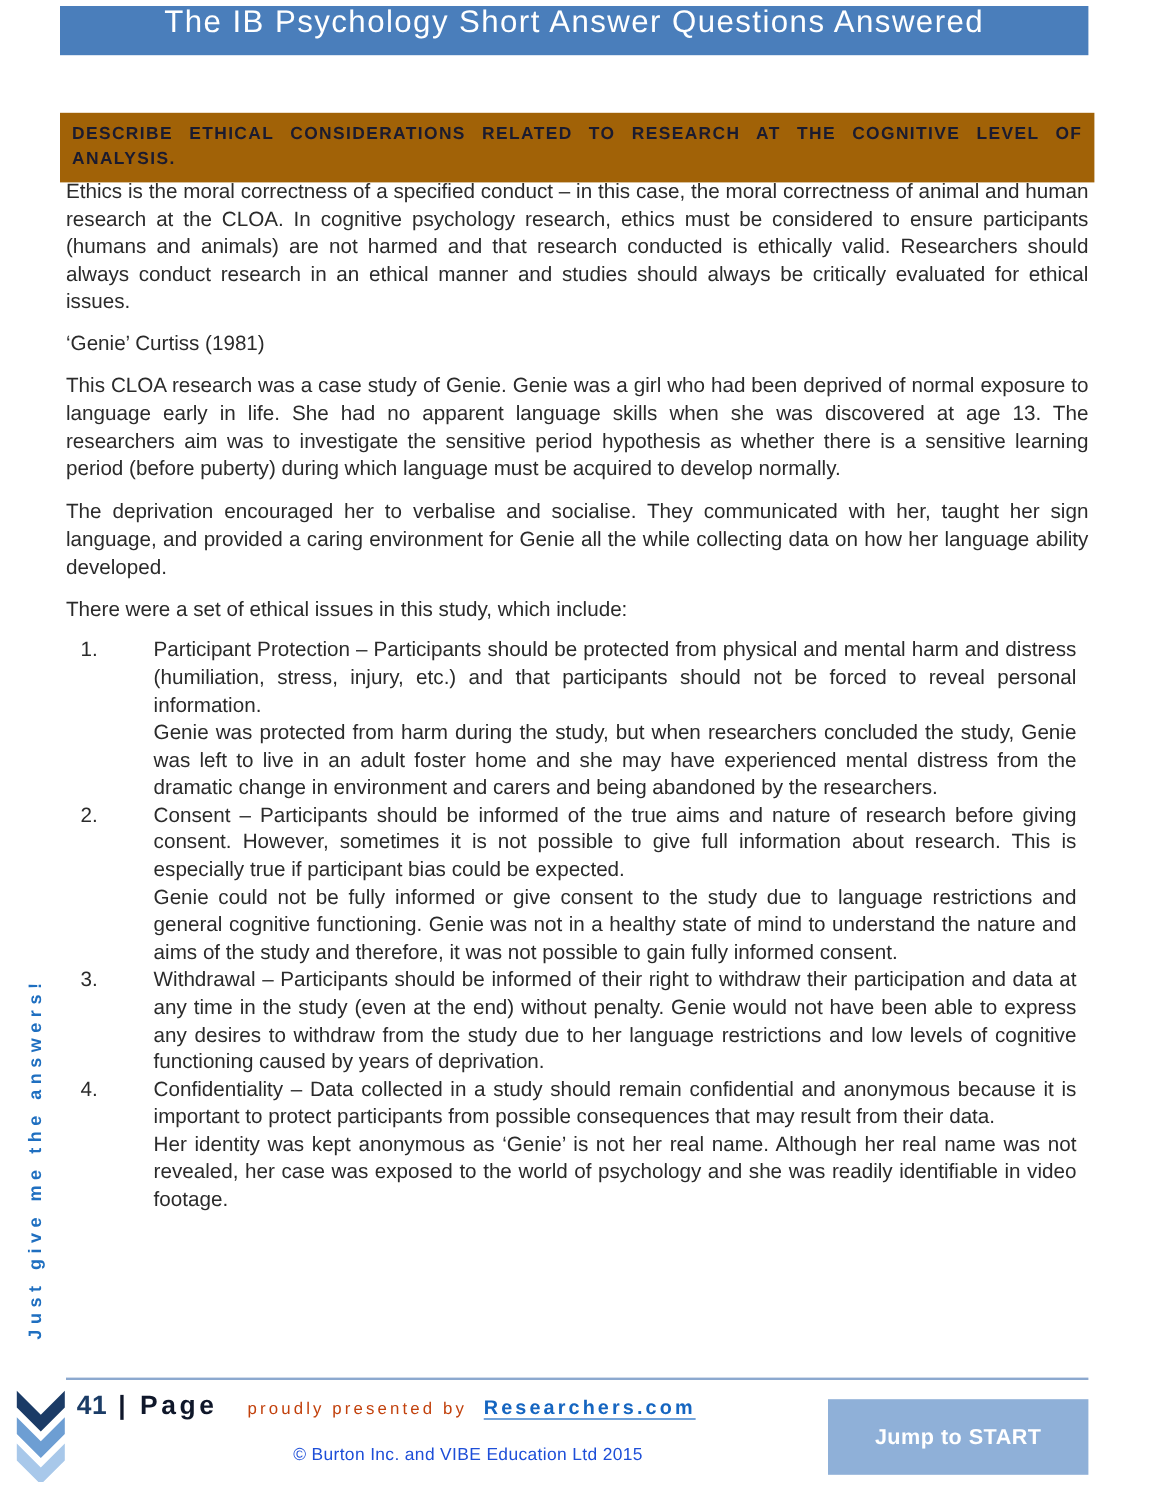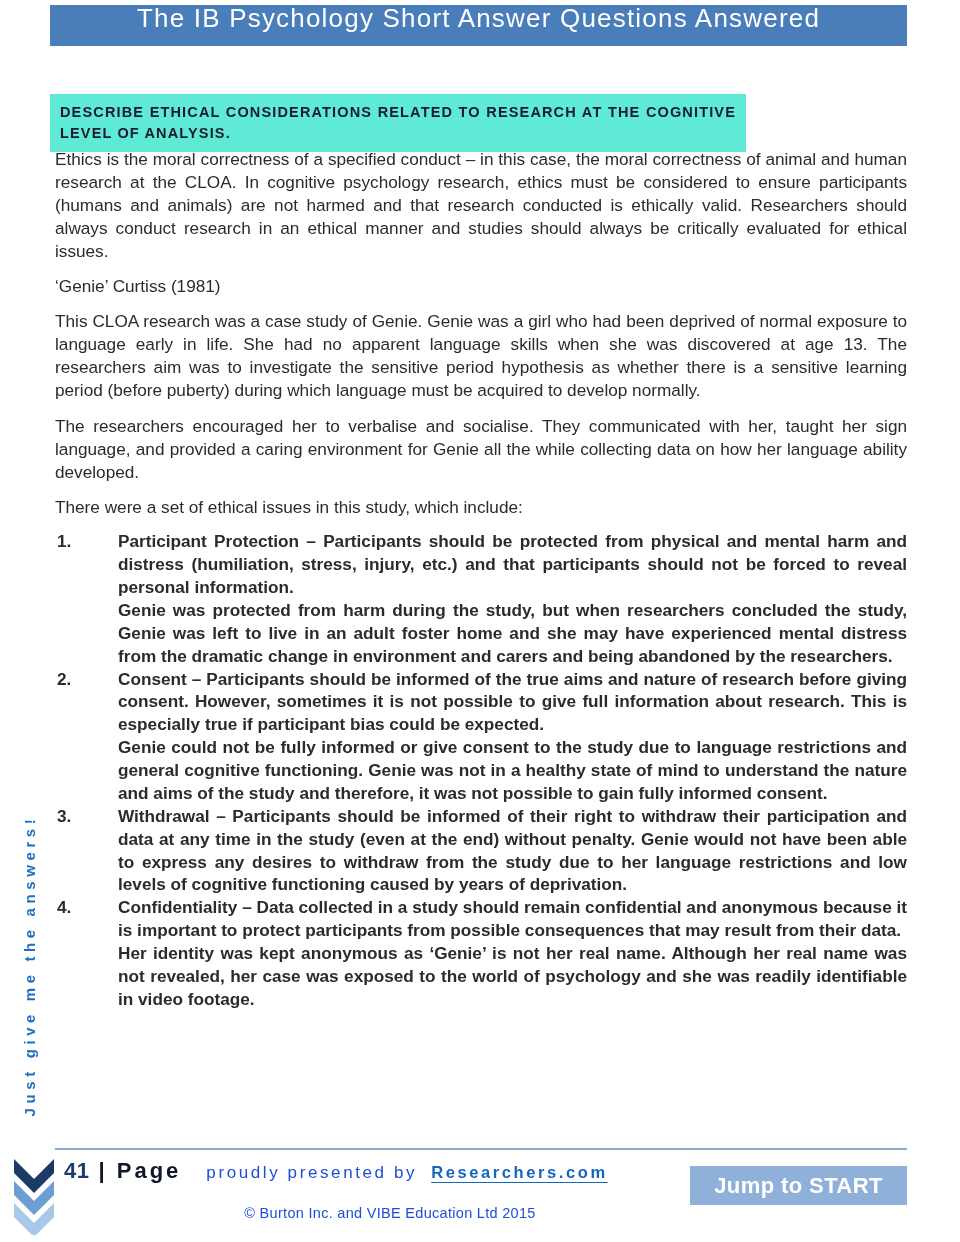--- a/index.html
+++ b/index.html
@@ -37,22 +37,22 @@
     letter-spacing: 1.2px;
     white-space: nowrap;
     line-height: 1;
   }
 
   
   .question-banner {
     position: absolute;
     left: 50px;
     top: 94px;
-    width: 696px;
-    background: #5eead4;
+    width: 862px;
+    background: #a16207;
     padding: 8px 10px 9px 10px;
     box-sizing: border-box;
   }
   .question-text {
     font-size: 14.5px;
     font-weight: bold;
     color: #1b1b2f;
     letter-spacing: 1.15px;
     text-align: justify;
     text-align-last: left;
@@ -78,25 +78,24 @@
   p.para.tight { margin-bottom: 11px; }
   p.subhead {
     margin: 0 0 12px 0;
     font-size: 17.2px;
     line-height: 1.33;
     text-align: left;
     color: #2b2b2b;
   }
 
   ol.issues {
-    margin: 0;
+    margin: 10px;
     padding: 0;
     list-style: none;
     counter-reset: issue;
-    font-weight: bold;
   }
   ol.issues > li {
     counter-increment: issue;
     position: relative;
     padding-left: 63px;
     margin: 0 0 0 0;
   }
   ol.issues > li::before {
     content: counter(issue) ".";
     position: absolute;
@@ -171,22 +170,22 @@
     letter-spacing: 0.5px;
   }
   .page-word {
     font-size: 22px;
     color: #0f172a;
     letter-spacing: 3px;
     margin-left: 9px;
     font-weight: 700;
   }
   .proudly {
-    font-size: 17px;
-    color: #1d4ed8;
+    font-size: 14px;
+    color: #c2410c;
     letter-spacing: 2.6px;
     margin-left: 25px;
     font-weight: 500;
   }
   .site-link {
     font-size: 16.5px;
     font-weight: bold;
     color: #1565c0;
     letter-spacing: 2.6px;
     margin-left: 14px;
@@ -201,27 +200,27 @@
     text-align: center;
     font-size: 14.5px;
     color: #1d4ed8;
     letter-spacing: 0.3px;
   }
   .jump-btn {
     position: absolute;
     left: 690px;
     top: 1166px;
     width: 217px;
-    height: 39px;
+    height: 63px;
     background: #8fb0d8;
     display: flex;
     align-items: center;
     justify-content: center;
     color: #ffffff;
-    font-size: 22px;
+    font-size: 18px;
     font-weight: bold;
     letter-spacing: 0.4px;
     cursor: pointer;
   }
 </style>
 </head>
 <body>
 
 <div class="page">
 
@@ -234,21 +233,21 @@
   </div>
 
   <div class="content">
 
     <p class="para">Ethics is the moral correctness of a specified conduct – in this case, the moral correctness of animal and human research at the CLOA. In cognitive psychology research, ethics must be considered to ensure participants (humans and animals) are not harmed and that research conducted is ethically valid. Researchers should always conduct research in an ethical manner and studies should always be critically evaluated for ethical issues.</p>
 
     <p class="subhead">‘Genie’ Curtiss (1981)</p>
 
     <p class="para">This CLOA research was a case study of Genie. Genie was a girl who had been deprived of normal exposure to language early in life. She had no apparent language skills when she was discovered at age 13. The researchers aim was to investigate the sensitive period hypothesis as whether there is a sensitive learning period (before puberty) during which language must be acquired to develop normally.</p>
 
-    <p class="para">The researchers encouraged her to verbalise and socialise. They communicated with her, taught her sign language, and provided a caring environment for Genie all the while collecting data on how her language ability developed.</p>
+    <p class="para">The deprivation encouraged her to verbalise and socialise. They communicated with her, taught her sign language, and provided a caring environment for Genie all the while collecting data on how her language ability developed.</p>
 
     <p class="para tight">There were a set of ethical issues in this study, which include:</p>
 
     <ol class="issues">
       <li>
         <p>Participant Protection – Participants should be protected from physical and mental harm and distress (humiliation, stress, injury, etc.) and that participants should not be forced to reveal personal information.</p>
         <p>Genie was protected from harm during the study, but when researchers concluded the study, Genie was left to live in an adult foster home and she may have experienced mental distress from the dramatic change in environment and carers and being abandoned by the researchers.</p>
       </li>
       <li>
         <p>Consent – Participants should be informed of the true aims and nature of research before giving consent. However, sometimes it is not possible to give full information about research. This is especially true if participant bias could be expected.</p>

